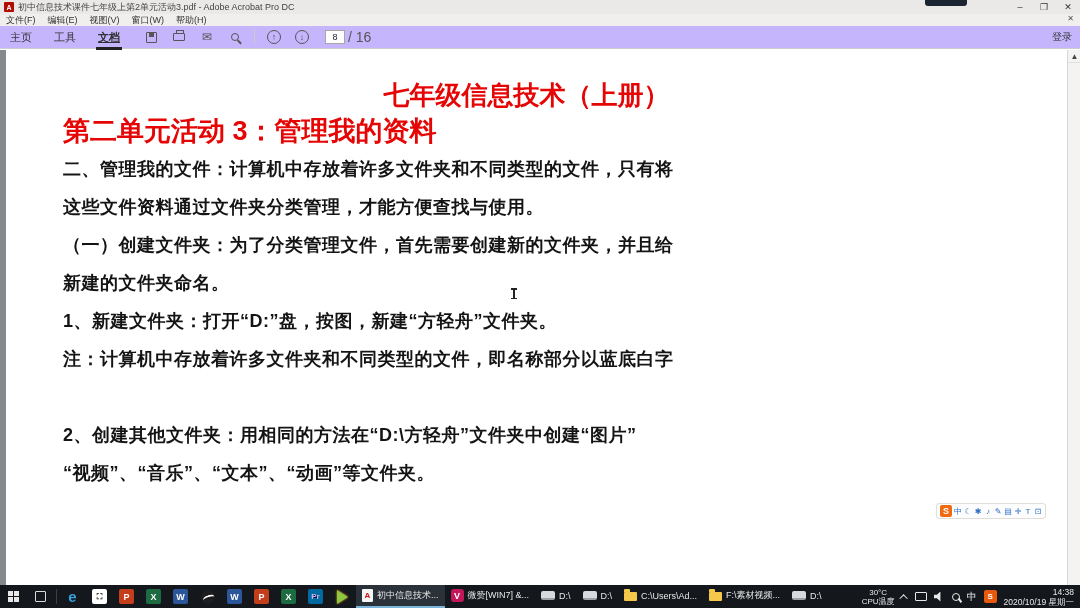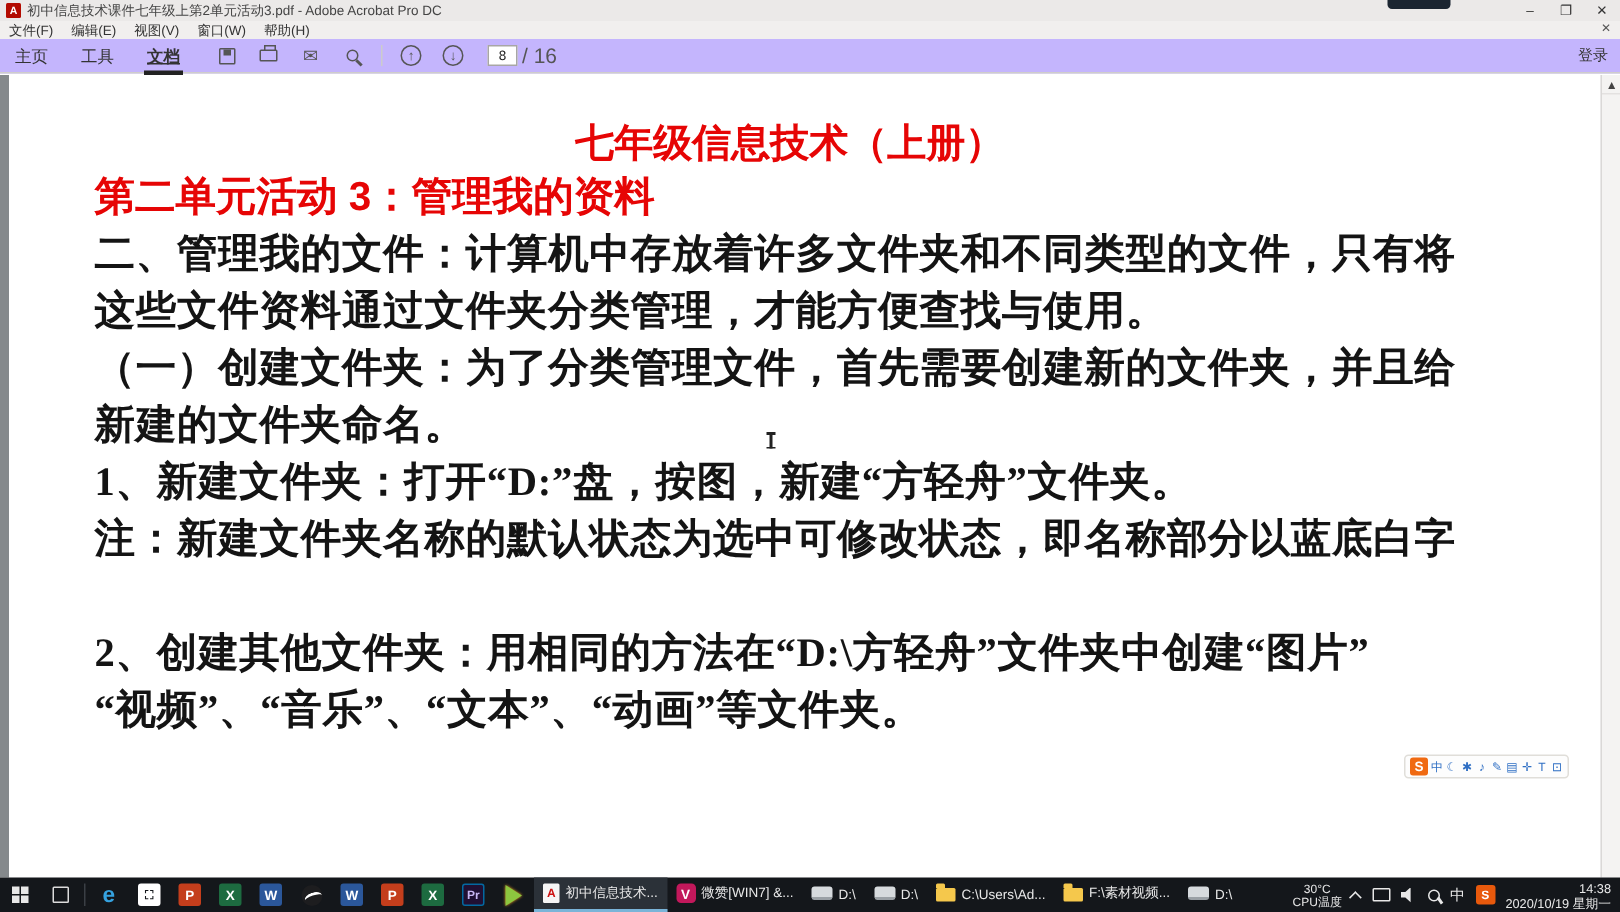--- a/index.html
+++ b/index.html
@@ -36,21 +36,21 @@
   .signin { margin-left:auto; font-size:10px; color:#333; }
 
   
   .content { position:absolute; top:50px; left:0; right:0; bottom:23px; background:#fff; }
   .page-edge-l { position:absolute; left:0; top:0; bottom:0; width:6px; background:#85898c; }
   .scrollbar { position:absolute; right:0; top:0; bottom:0; width:13px; background:#f4f3f2; border-left:1px solid #dad8d7; }
   .sb-arrow { width:13px; height:13px; display:flex; align-items:center; justify-content:center; font-size:8px; color:#444; border-bottom:1px solid #e3e1e0; }
   .doc { position:absolute; left:63px; right:90px; top:6px; color:#141414; font-weight:bold;margin-top:22px; }
   .doc-title { text-align:center; color:#e60505; font-size:26px; line-height:34px; }
   .doc-heading { color:#e60505; font-size:27px; line-height:38px; }
-  .doc-line { font-size:27px; line-height:38px; letter-spacing:0.5px; white-space:nowrap;font-family:Liberation Serif, serif; }
+  .doc-line { font-size:18px; line-height:38px; letter-spacing:0.5px; white-space:nowrap; }
   .gap-line { height:38px; }
   .text-cursor { position:absolute; left:513px; top:238px; width:1.5px; height:11px; background:#222; }
   .text-cursor::before,.text-cursor::after { content:""; position:absolute; left:-2px; width:5.5px; height:1.5px; background:#222; }
   .text-cursor::after { bottom:0; }
 
   
   .rec-bar { position:absolute; left:936px; top:453px; height:16px; background:#fdfdfd; border:1px solid #e0ded9; border-radius:3px; display:flex; align-items:center; padding:0 3px; gap:2px; }
   .rec-logo { width:12px; height:12px; background:#f06a12; border-radius:2px; color:#fff; font-size:9px; font-weight:bold; display:flex; align-items:center; justify-content:center; }
   .rec-ico { font-size:8px; color:#2f6fc4; width:8px; text-align:center; }
 
@@ -59,21 +59,21 @@
   .tb-btn { display:flex; align-items:center; justify-content:center; }
   .tb-sq { width:27px; }
   .win-logo { width:12px; height:12px; display:grid; grid-template-columns:5px 5px; grid-template-rows:5px 5px; gap:1px; }
   .win-logo span { background:#e8e8e8; }
   .taskview { width:11px; height:11px; border:1.2px solid #dcdcdc; border-radius:1px; }
   .tb-sep { width:1px; background:#3a3f45; margin:4px 2px; }
   .tile { width:15px; height:15px; border-radius:2px; color:#fff; font-size:9px; font-weight:bold; display:flex; align-items:center; justify-content:center; }
   .tile.edge { background:transparent; color:#35a2e0; font-size:15px; font-weight:bold; }
   .tile.store { background:#fff; color:#14171b; font-size:8px; border-radius:2px; }
   .tile.ppt { background:#c43e1c; } .tile.xls { background:#1d6b40; } .tile.doc-w { background:#2b579a; }
-  .tile.pr { background:#201033; color:#c7b5f2; border:1px solid #0369a1; font-size:8px; }
+  .tile.pr { background:#201033; color:#c7b5f2; border:6px solid #0369a1; font-size:8px; }
   .sphere { width:14px; height:14px; border-radius:50%; background:#1d1d1f; position:relative; overflow:hidden; }
   .sphere::before { content:""; position:absolute; left:2px; top:5px; width:12px; height:5px; border-top:2px solid #fff; border-radius:50%; transform:rotate(-18deg); }
   .playtri { width:0; height:0; border-left:11px solid #8dc63f; border-top:7px solid transparent; border-bottom:7px solid transparent; filter:drop-shadow(0 0 1px #f5a623); }
   .tb-app { display:flex; align-items:center; gap:4px; padding:0 6px; font-size:9px; white-space:nowrap; overflow:hidden; border-bottom:2px solid transparent; }
   .tb-app.active { background:#2b3138; border-bottom:2px solid #7ab4d8; }
   .pdf-ico { width:11px; height:13px; background:#f5f5f5; border-radius:1px; color:#c11; font-size:8px; font-weight:bold; display:flex; align-items:center; justify-content:center; }
   .v-ico { width:13px; height:13px; background:#c2185b; border-radius:3px; color:#fff; font-size:9px; font-weight:bold; display:flex; align-items:center; justify-content:center; }
   .drive-ico { width:14px; height:9px; background:#d6dadd; border-radius:2px; border-bottom:2px solid #9aa0a5; }
   .folder-ico { width:13px; height:9px; background:#f5c84c; border-radius:1px; position:relative; margin-top:2px; }
   .folder-ico::before { content:""; position:absolute; top:-3px; left:0; width:6px; height:3px; background:#f5c84c; border-radius:1px 1px 0 0; }
@@ -145,21 +145,21 @@
     <div class="page-edge-l"></div>
 
     <div class="doc">
       <div class="doc-title">七年级信息技术（上册）</div>
       <div class="doc-heading">第二单元活动 3：管理我的资料</div>
       <div class="doc-line">二、管理我的文件：计算机中存放着许多文件夹和不同类型的文件，只有将</div>
       <div class="doc-line">这些文件资料通过文件夹分类管理，才能方便查找与使用。</div>
       <div class="doc-line">（一）创建文件夹：为了分类管理文件，首先需要创建新的文件夹，并且给</div>
       <div class="doc-line">新建的文件夹命名。</div>
       <div class="doc-line">1、新建文件夹：打开“D:”盘，按图，新建“方轻舟”文件夹。</div>
-      <div class="doc-line">注：新建文件夹名称的默认状态为选中可修改状态，即名称部分以蓝底白字</div>
+      <div class="doc-line">注：计算机中存放着许多文件夹和不同类型的文件，即名称部分以蓝底白字</div>
       <div class="gap-line"></div>
       <div class="doc-line">2、创建其他文件夹：用相同的方法在“D:\方轻舟”文件夹中创建“图片”</div>
       <div class="doc-line">“视频”、“音乐”、“文本”、“动画”等文件夹。</div>
     </div>
 
     <div class="text-cursor"></div>
 
     <div class="rec-bar">
       <span class="rec-logo">S</span>
       <span class="rec-ico">中</span>

